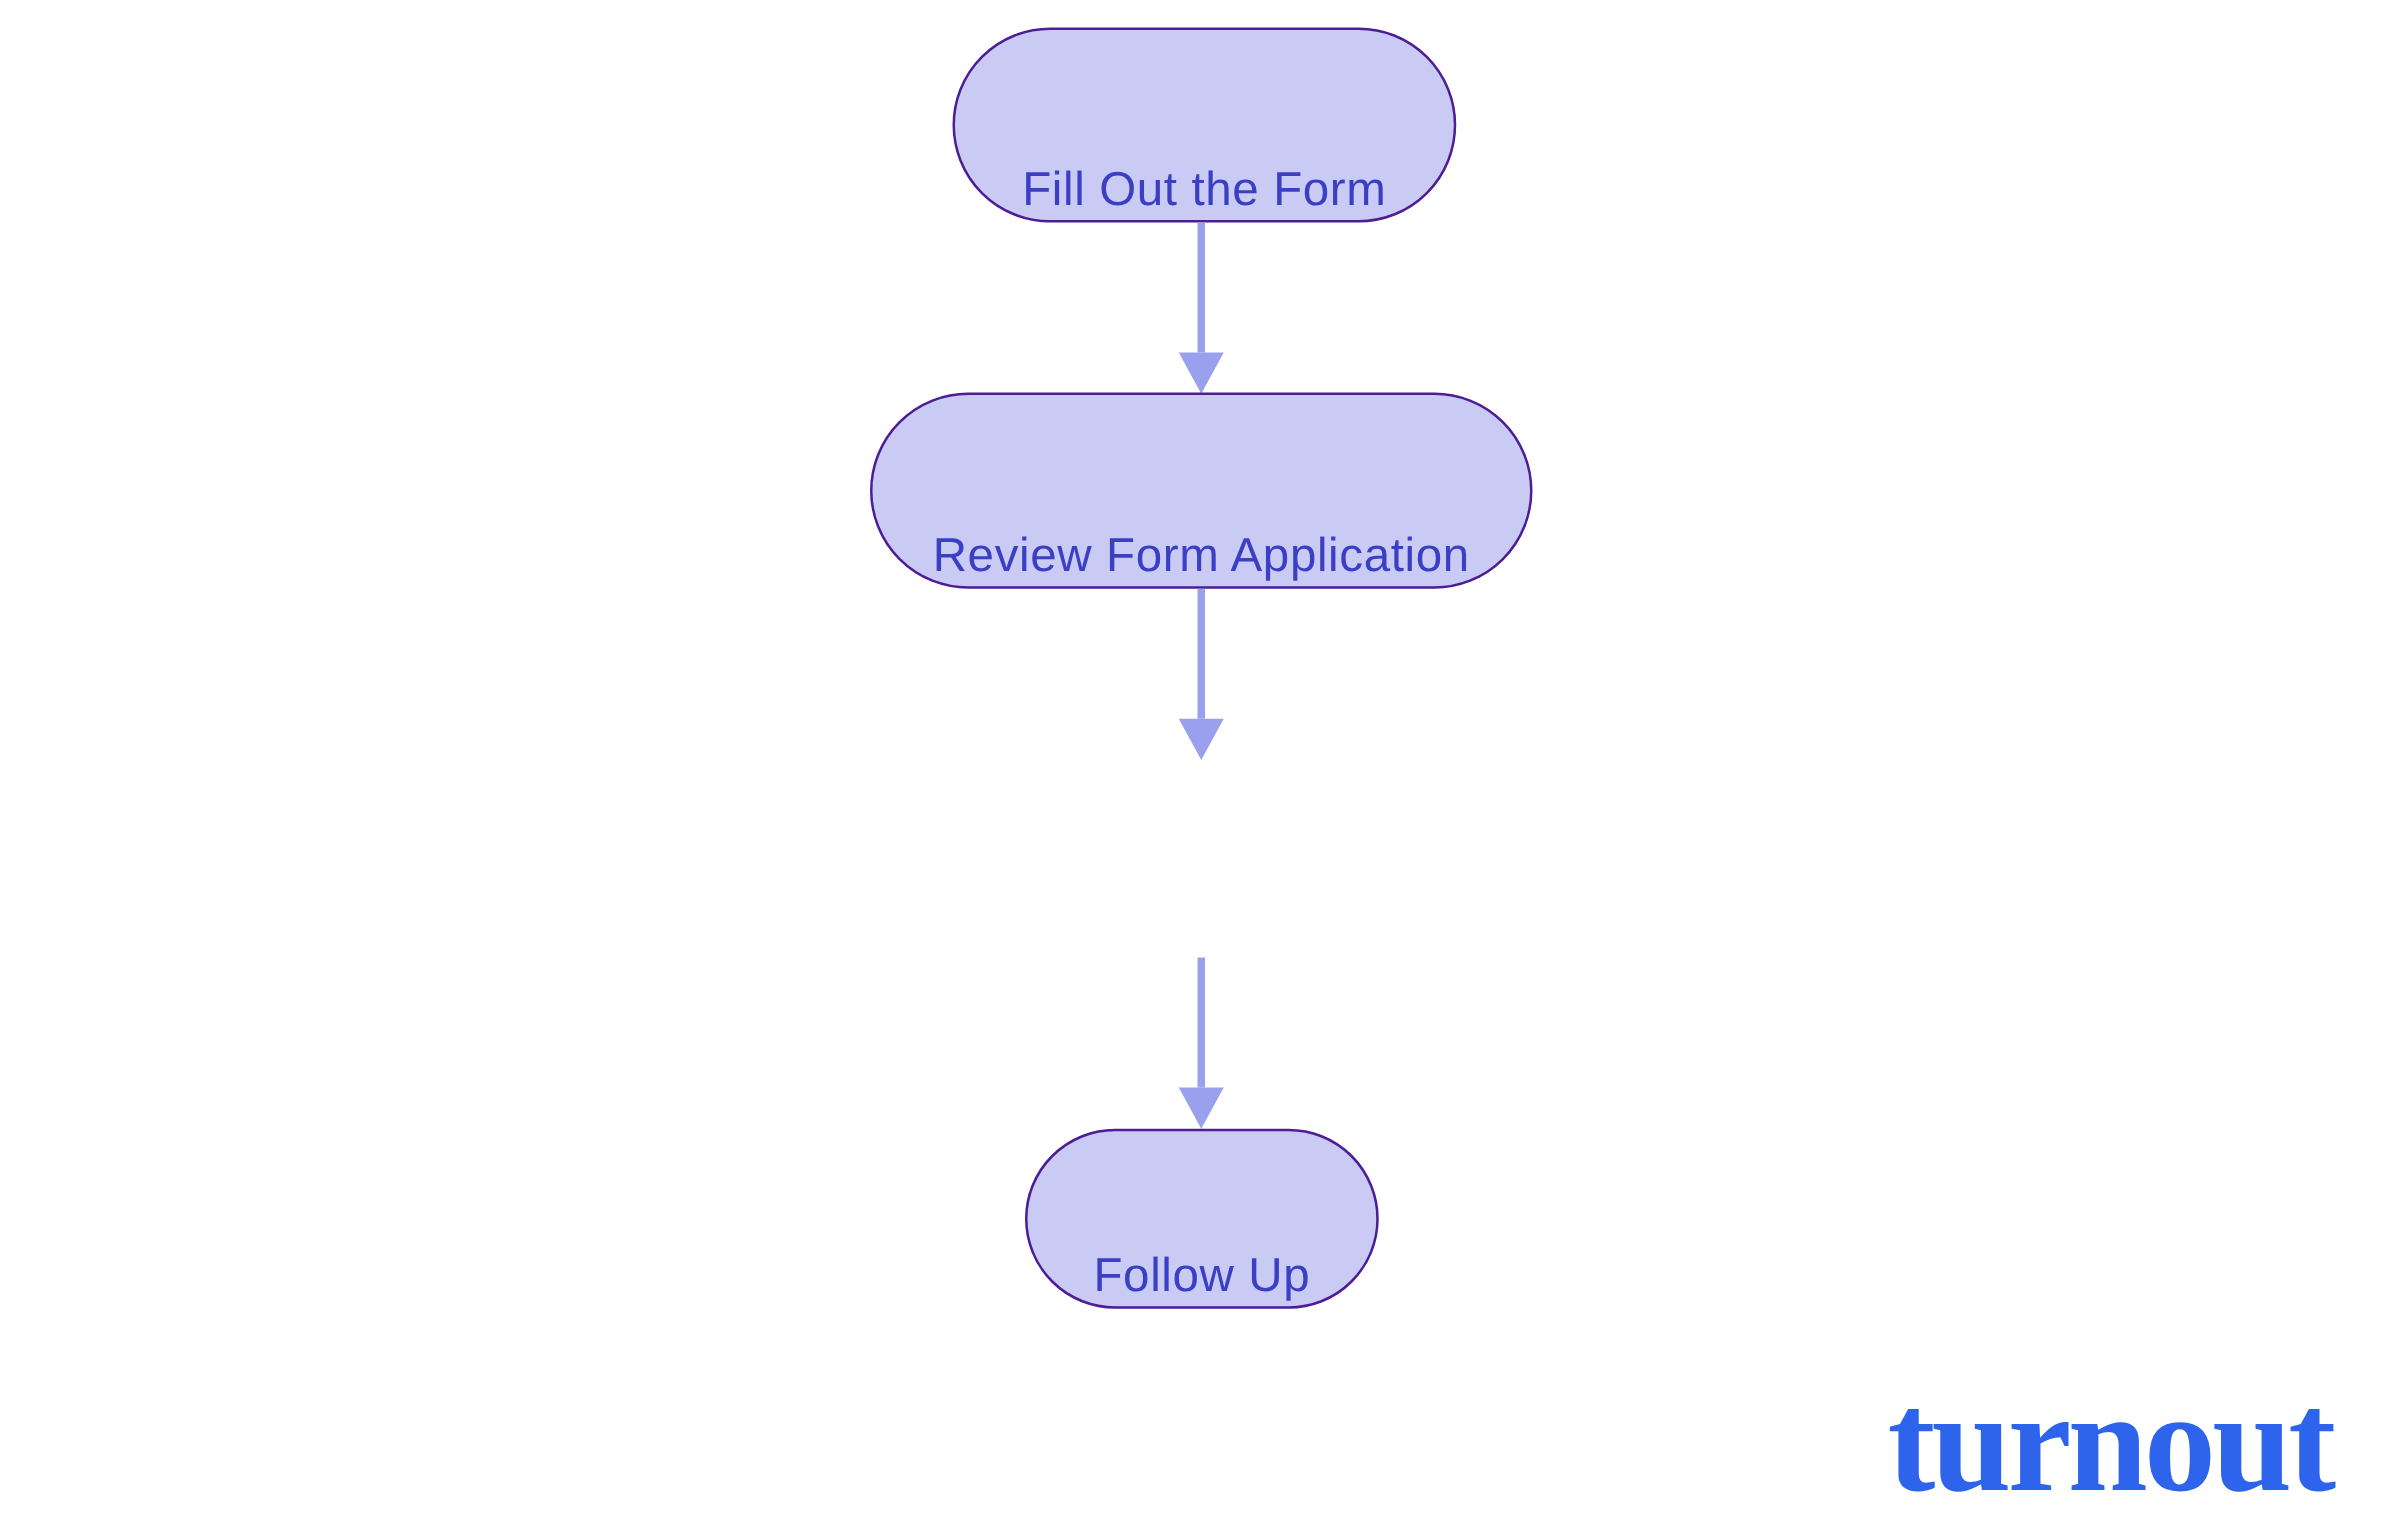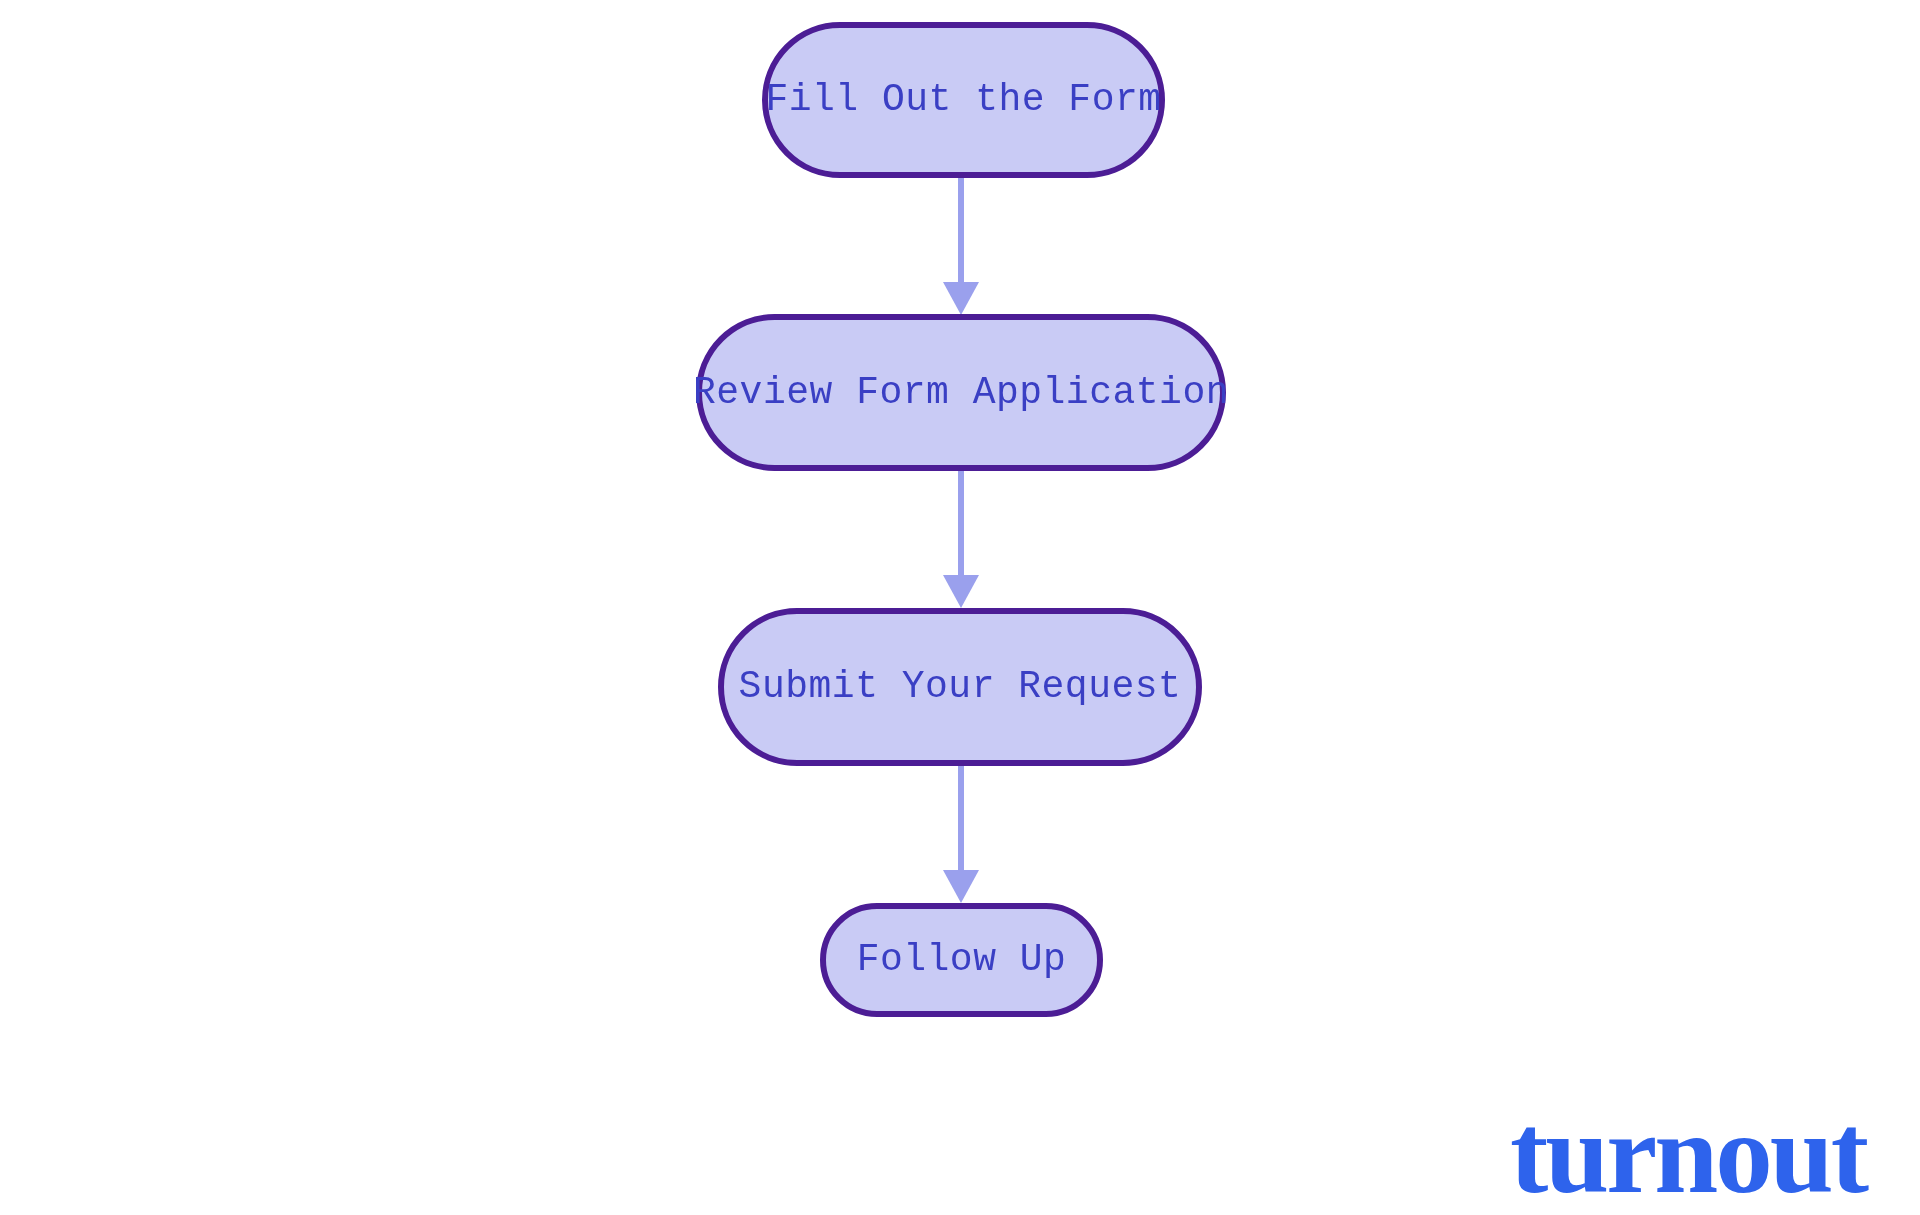--- a/index.html
+++ b/index.html
@@ -13,39 +13,38 @@
     width: 1920px;
     height: 1215px;
     background: #ffffff;
     overflow: hidden;
   }
   
   .flow-node {
     position: absolute;
     box-sizing: border-box;
     background: #c9cbf5;
-    border: 6px solid #4c1d95;
+    border: 2px solid #4c1d95;
     border-radius: 999px;
     display: flex;
-    align-items: center;
+    align-items: flex-end;
     justify-content: center;
     text-align: center;
-    font-family: Liberation Mono, monospace;
   }
   .flow-node .node-label {
     color: #3a3fc4;
     font-size: 38px;
     letter-spacing: 0.5px;
     line-height: 1.2;
     white-space: nowrap;
   }
   #node-0 { left: 762px; top: 22px;  width: 403px; height: 156px; }
   #node-1 { left: 696px; top: 314px; width: 530px; height: 157px; }
   #node-2 { left: 718px; top: 608px; width: 484px; height: 158px; }
-  #node-3 { left: 820px; top: 903px; width: 283px; height: 114px; }
+  #node-3 { left: 820px; top: 903px; width: 283px; height: 144px; }
 
   
   .flow-arrow {
     position: absolute;
     left: 942px;
     width: 37px;
     height: 137px;
   }
   .flow-arrow .shaft {
     position: absolute;
@@ -100,23 +99,20 @@
 
   <div class="flow-node" id="node-1">
     <span class="node-label">Review Form Application</span>
   </div>
 
   <div class="flow-arrow" id="arrow-1">
     <div class="shaft"></div>
     <div class="head"></div>
   </div>
 
-  <div class="flow-node" id="node-2">
-    <span class="node-label">Submit Your Request</span>
-  </div>
 
   <div class="flow-arrow" id="arrow-2">
     <div class="shaft"></div>
     <div class="head"></div>
   </div>
 
   <div class="flow-node" id="node-3">
     <span class="node-label">Follow Up</span>
   </div>
 

